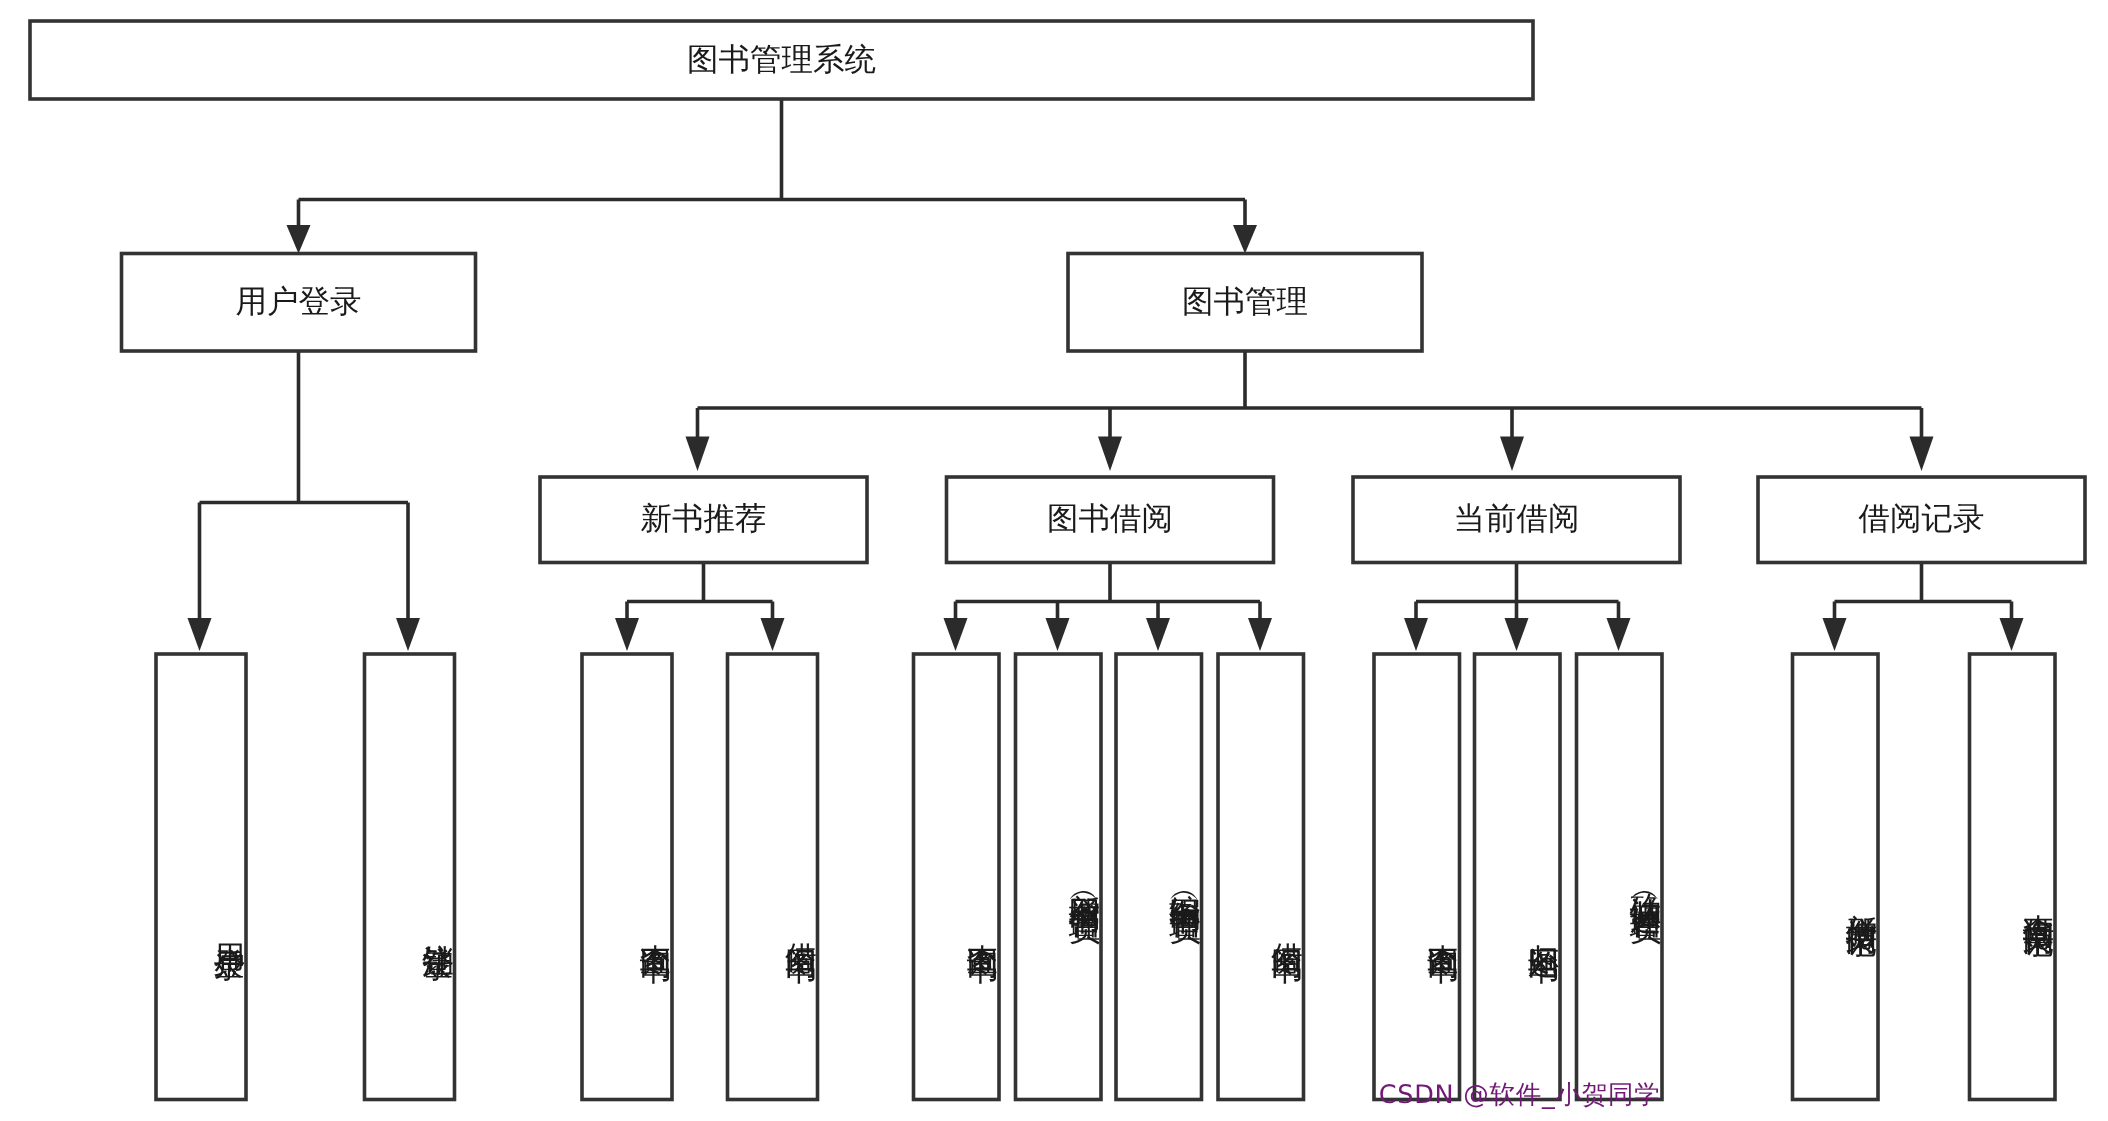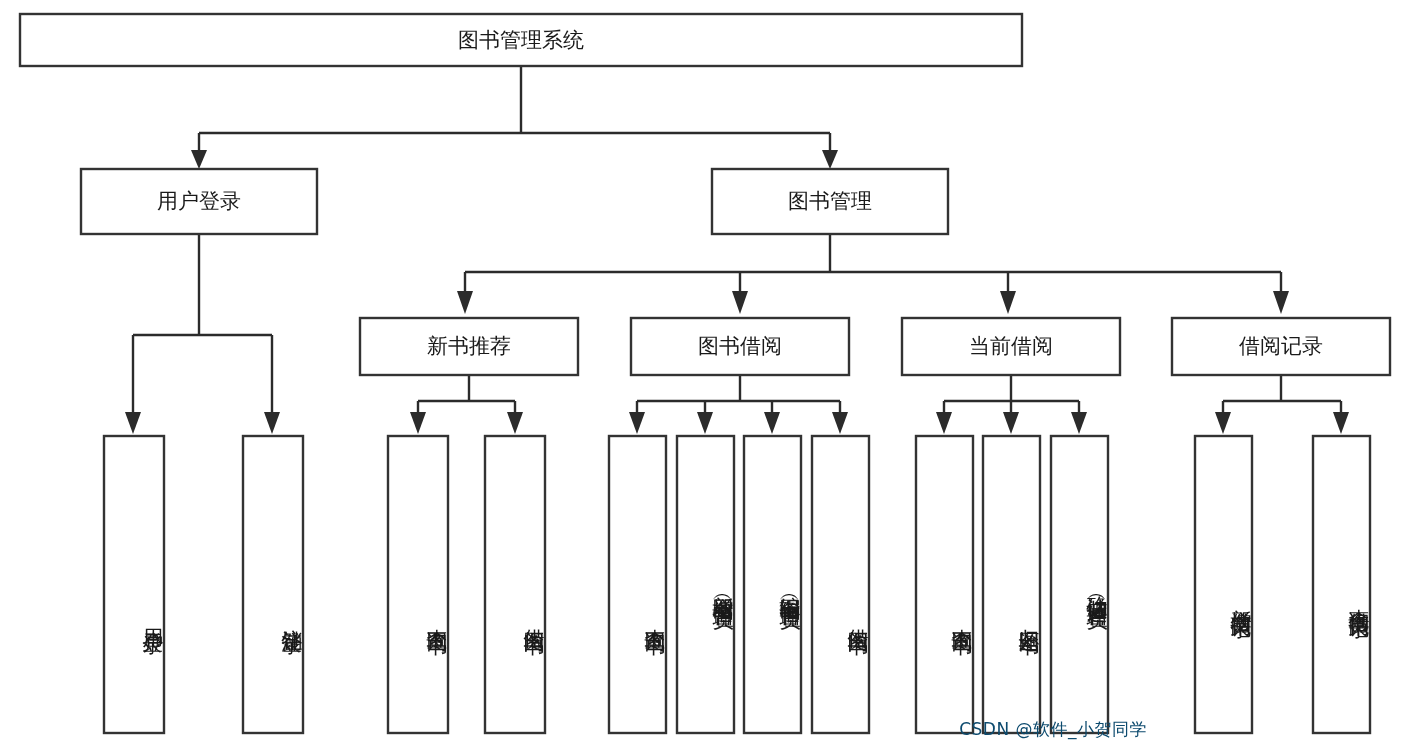--- a/index.html
+++ b/index.html
@@ -12,21 +12,20 @@
     width: 1405px;
     height: 747px;
     font-family: "DejaVu Sans", "Liberation Sans", sans-serif;
     overflow: hidden;
   }
   #diagram-root {
     position: relative;
     width: 1115px;
     height: 747px;
     background: #ffffff;
-    padding-left: 40px;
   }
   svg#flow-svg {
     position: absolute;
     left: 0;
     top: 0;
     width: 1405px;
     height: 747px;
     display: block;
   }
   .node-rect {
@@ -73,21 +72,21 @@
     color: #1a1a1a;
     white-space: nowrap;
     pointer-events: none;
   }
   #watermark {
     position: absolute;
     right: 8px;
     bottom: 6px;
     font-family: "DejaVu Sans", "Liberation Sans", sans-serif;
     font-size: 17px;
-    color: #0c4a6e;
+    color: #701a75;
     letter-spacing: 0.5px;
     user-select: none;
     white-space: nowrap;
   }
 </style>
 </head>
 <body>
 
 <div id="diagram-root">
 

